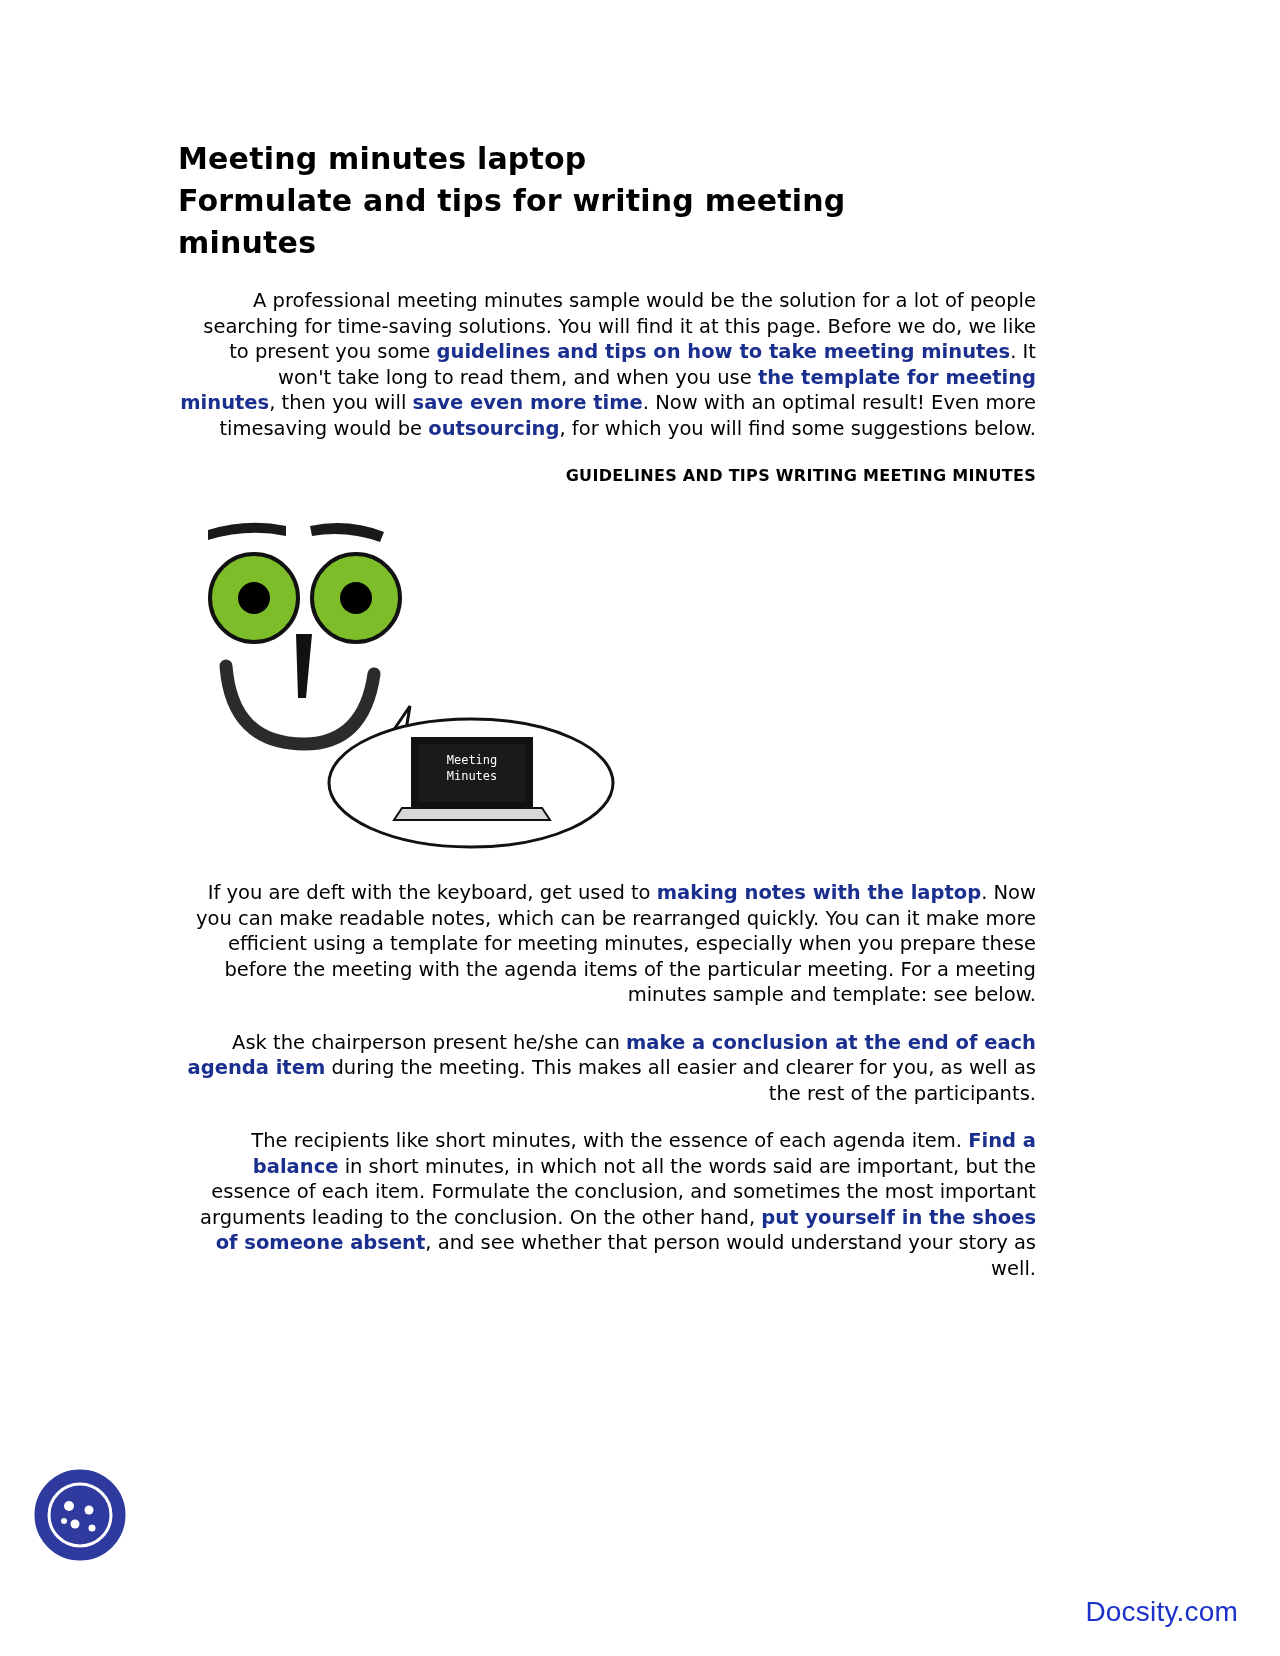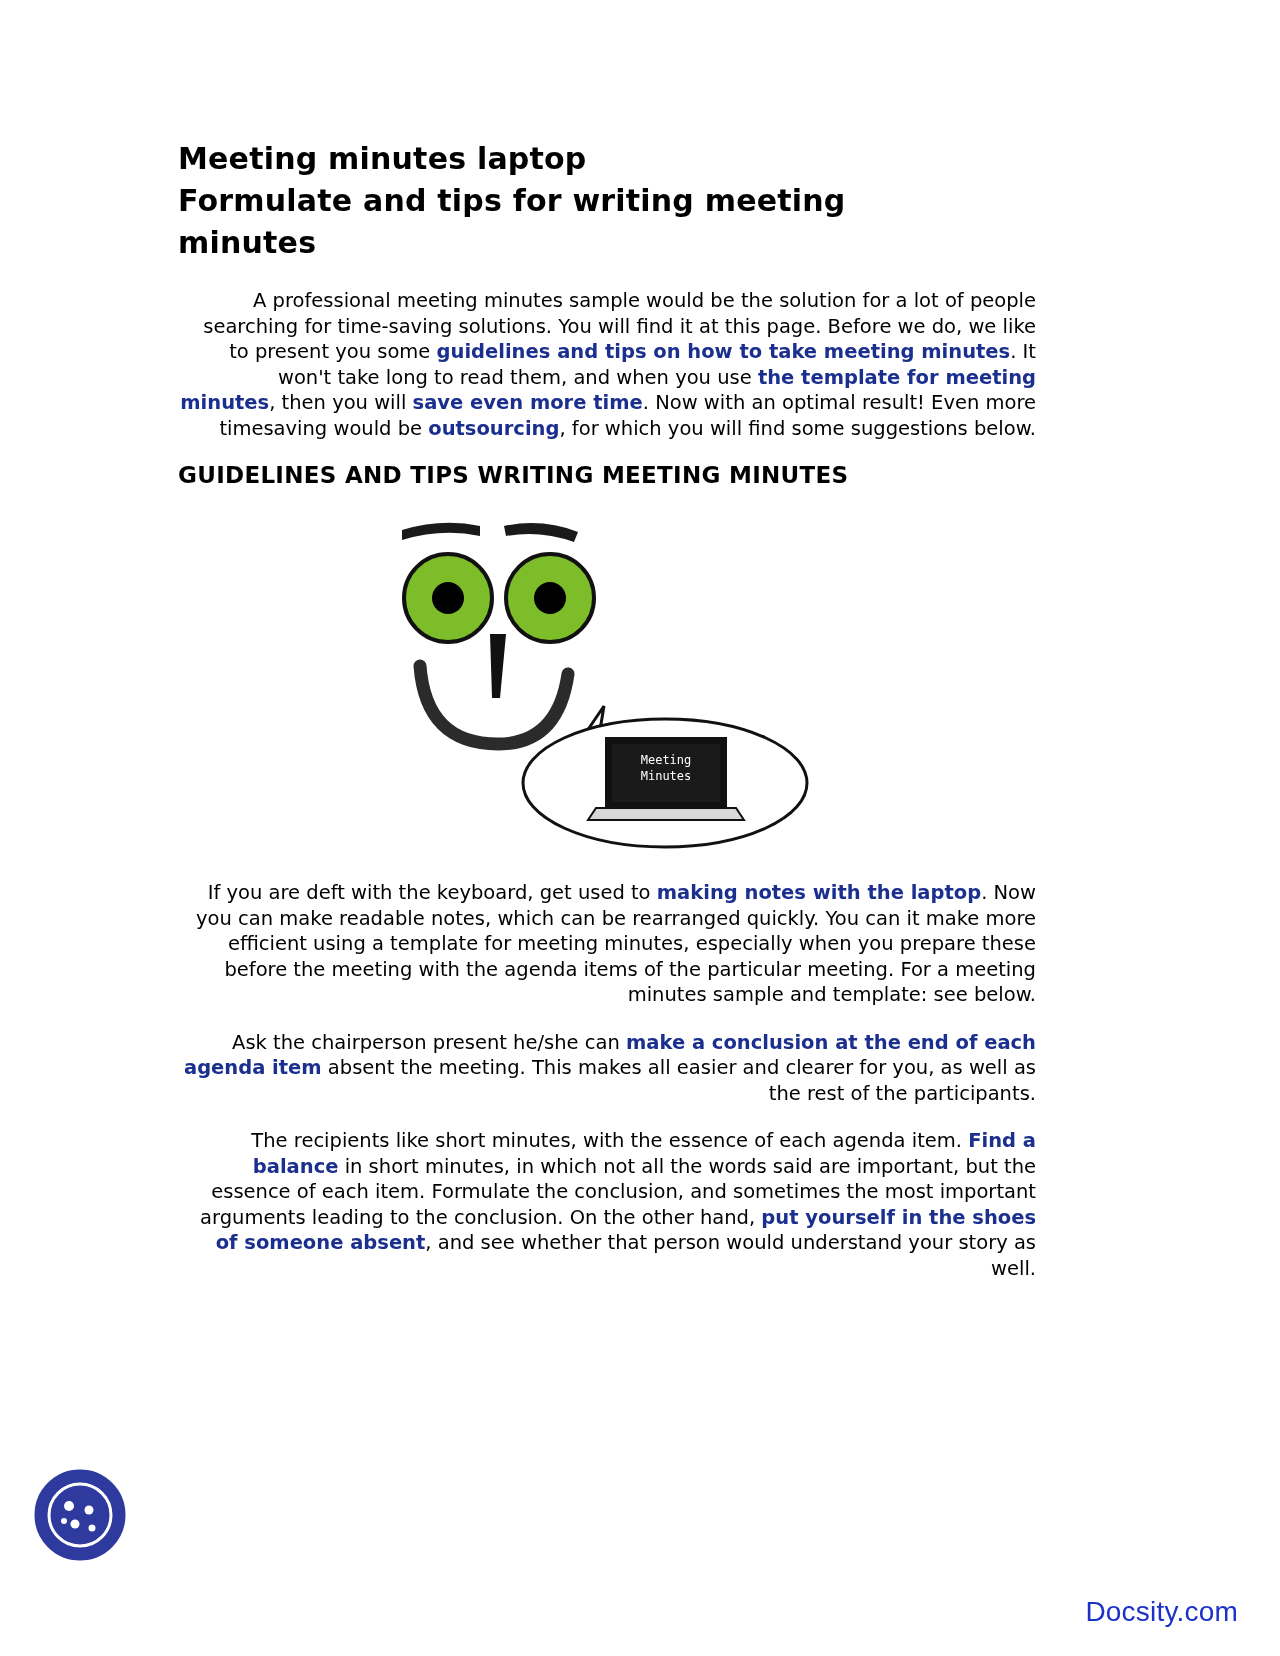--- a/index.html
+++ b/index.html
@@ -38,30 +38,30 @@
     font-size: 19.5px;
     line-height: 25.5px;
     margin: 0 0 22px 0;
     text-align: right;
   }
   .b {
     color: #1b2f8f;
     font-weight: bold;
   }
   .section-head {
-    font-size: 23px;
+    font-size: 16px;
     font-weight: bold;
     line-height: 25px;
     margin: 0;
     letter-spacing: 0.3px;
+    text-align: right;
   }
   .figure {
     margin: 28px 0 24px 0;
     display: flex;
-    justify-content: center;
   }
   .figure svg {
     display: block;
   }
   .footer-logo {
     position: absolute;
     left: 31px;
     top: 1466px;
     width: 98px;
     height: 98px;
@@ -115,21 +115,21 @@
         <rect x="234" y="222" width="120" height="70" fill="#111111" stroke="#111111" stroke-width="2"></rect>
         <rect x="240" y="228" width="108" height="58" fill="#1a1a1a"></rect>
         <path d="M224 292 L364 292 L372 304 L216 304 Z" fill="#d8d8d8" stroke="#111111" stroke-width="2"></path>
         <text x="294" y="248" font-family="DejaVu Sans Mono, monospace" font-size="12" fill="#ffffff" text-anchor="middle">Meeting</text>
         <text x="294" y="264" font-family="DejaVu Sans Mono, monospace" font-size="12" fill="#ffffff" text-anchor="middle">Minutes</text>
       </svg>
     </div>
 
     <p class="para"><span>If you are deft with the keyboard, get used to </span><span class="b">making notes with the laptop</span><span>. Now you can make readable notes, which can be rearranged quickly. You can it make more efficient using a template for meeting minutes, especially when you prepare these before the meeting with the agenda items of the particular meeting. For a meeting minutes sample and template: see below.</span></p>
 
-    <p class="para"><span>Ask the chairperson present he/she can </span><span class="b">make a conclusion at the end of each agenda item</span><span> absent the meeting. This makes all easier and clearer for you, as well as the rest of the participants.</span></p>
+    <p class="para"><span>Ask the chairperson present he/she can </span><span class="b">make a conclusion at the end of each agenda item</span><span> during the meeting. This makes all easier and clearer for you, as well as the rest of the participants.</span></p>
 
     <p class="para"><span>The recipients like short minutes, with the essence of each agenda item. </span><span class="b">Find a balance</span><span> in short minutes, in which not all the words said are important, but the essence of each item. Formulate the conclusion, and sometimes the most important arguments leading to the conclusion. On the other hand, </span><span class="b">put yourself in the shoes of someone absent</span><span>, and see whether that person would understand your story as well.</span></p>
 
   </div>
 
   <div class="footer-logo">
     <svg width="98" height="98" viewBox="0 0 98 98">
       <circle cx="49" cy="49" r="44" fill="#2e3a9e" stroke="#2e3a9e" stroke-width="3"></circle>
       <path d="M49 16 a33 33 0 1 0 0.1 0 Z" fill="#2e3a9e"></path>
       <path d="M18 49 a31 31 0 0 1 31 -31 a31 31 0 0 1 31 31 a31 31 0 0 1 -31 31 a31 31 0 0 1 -31 -31 Z" fill="#2e3a9e" stroke="#ffffff" stroke-width="3"></path>

